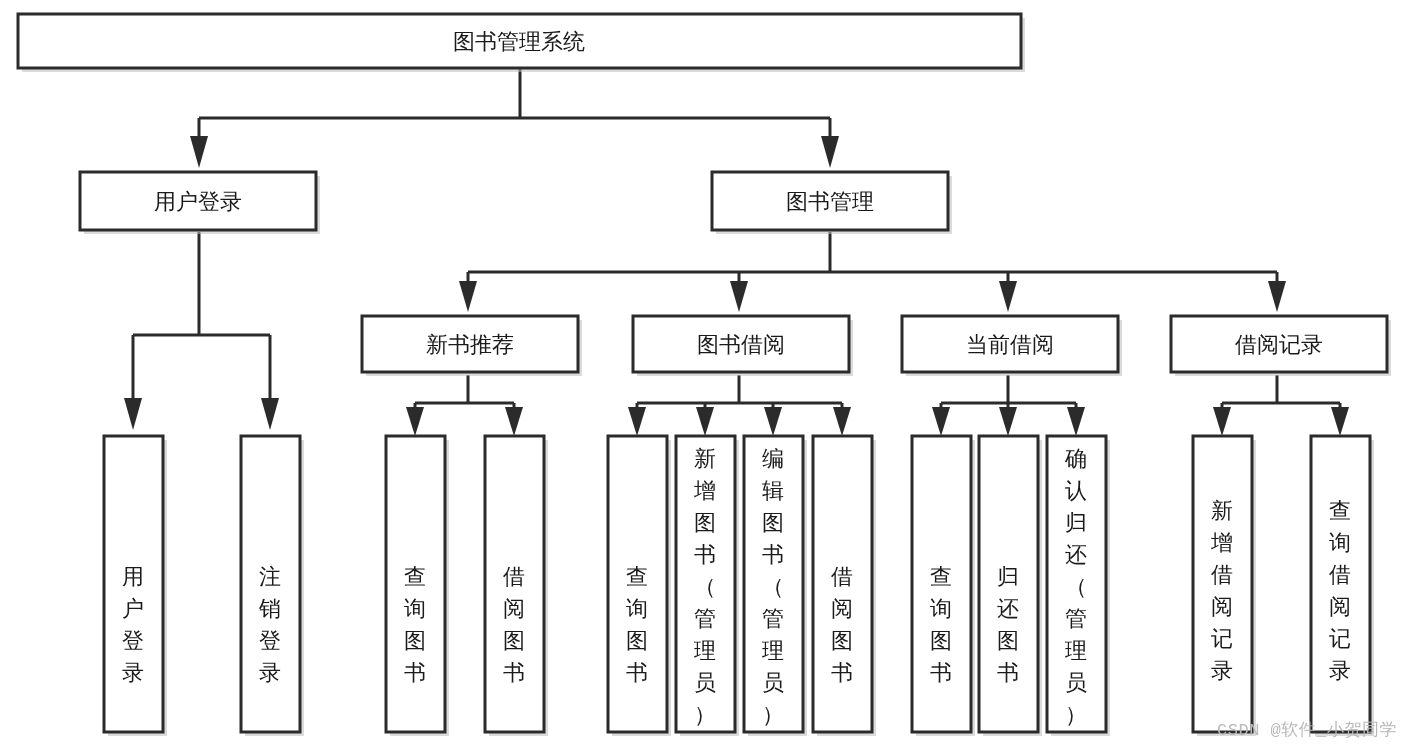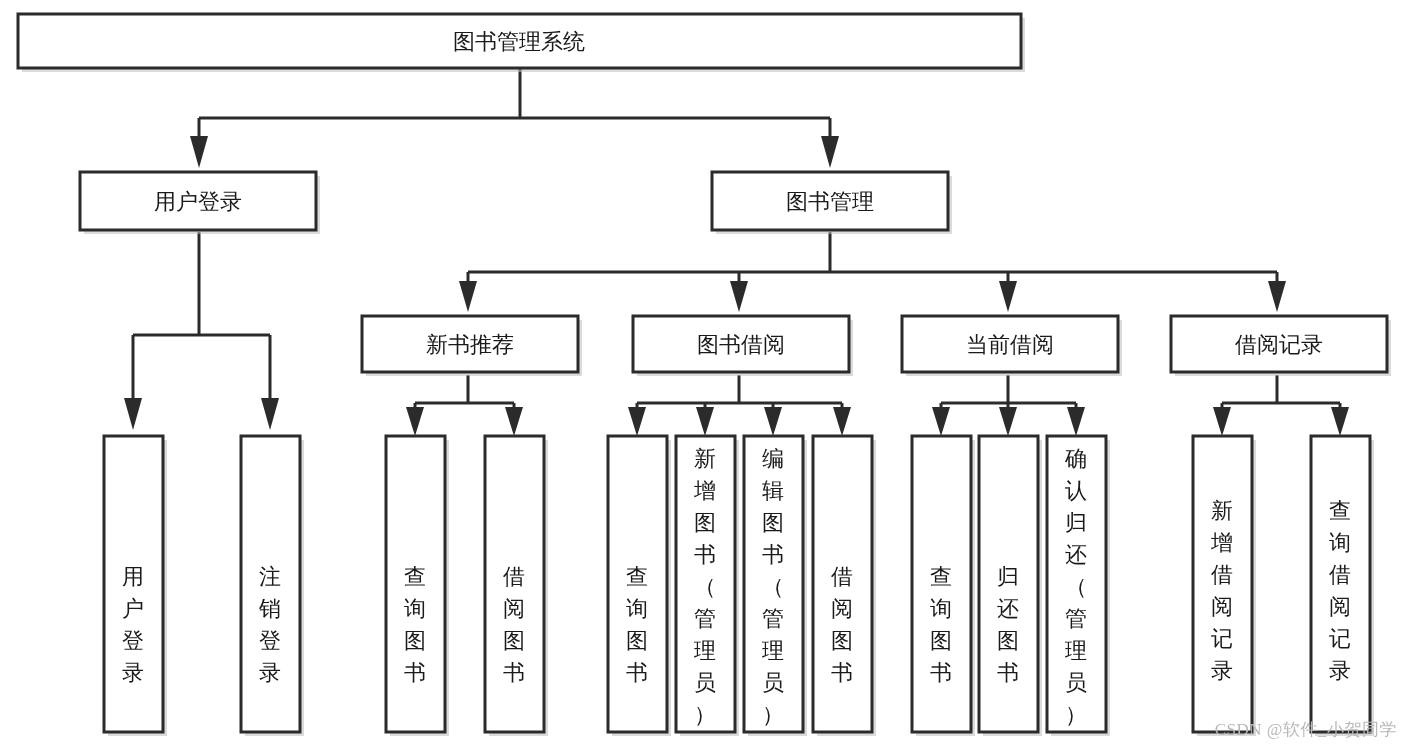--- a/index.html
+++ b/index.html
@@ -55,21 +55,21 @@
   .node-label-v {
     font-family: "Liberation Sans", "DejaVu Sans", sans-serif;
     font-size: 22px;
     fill: #1a1a1a;
     text-anchor: middle;
   }
   .watermark {
     position: absolute;
     right: 8px;
     bottom: 6px;
-    font-family: Liberation Serif, serif;
+    font-family: Liberation Mono, monospace;
     font-size: 17px;
     color: #b9b9b9;
     white-space: nowrap;
     letter-spacing: 0.5px;
     user-select: none;
   }
 </style>
 </head>
 <body>
 

